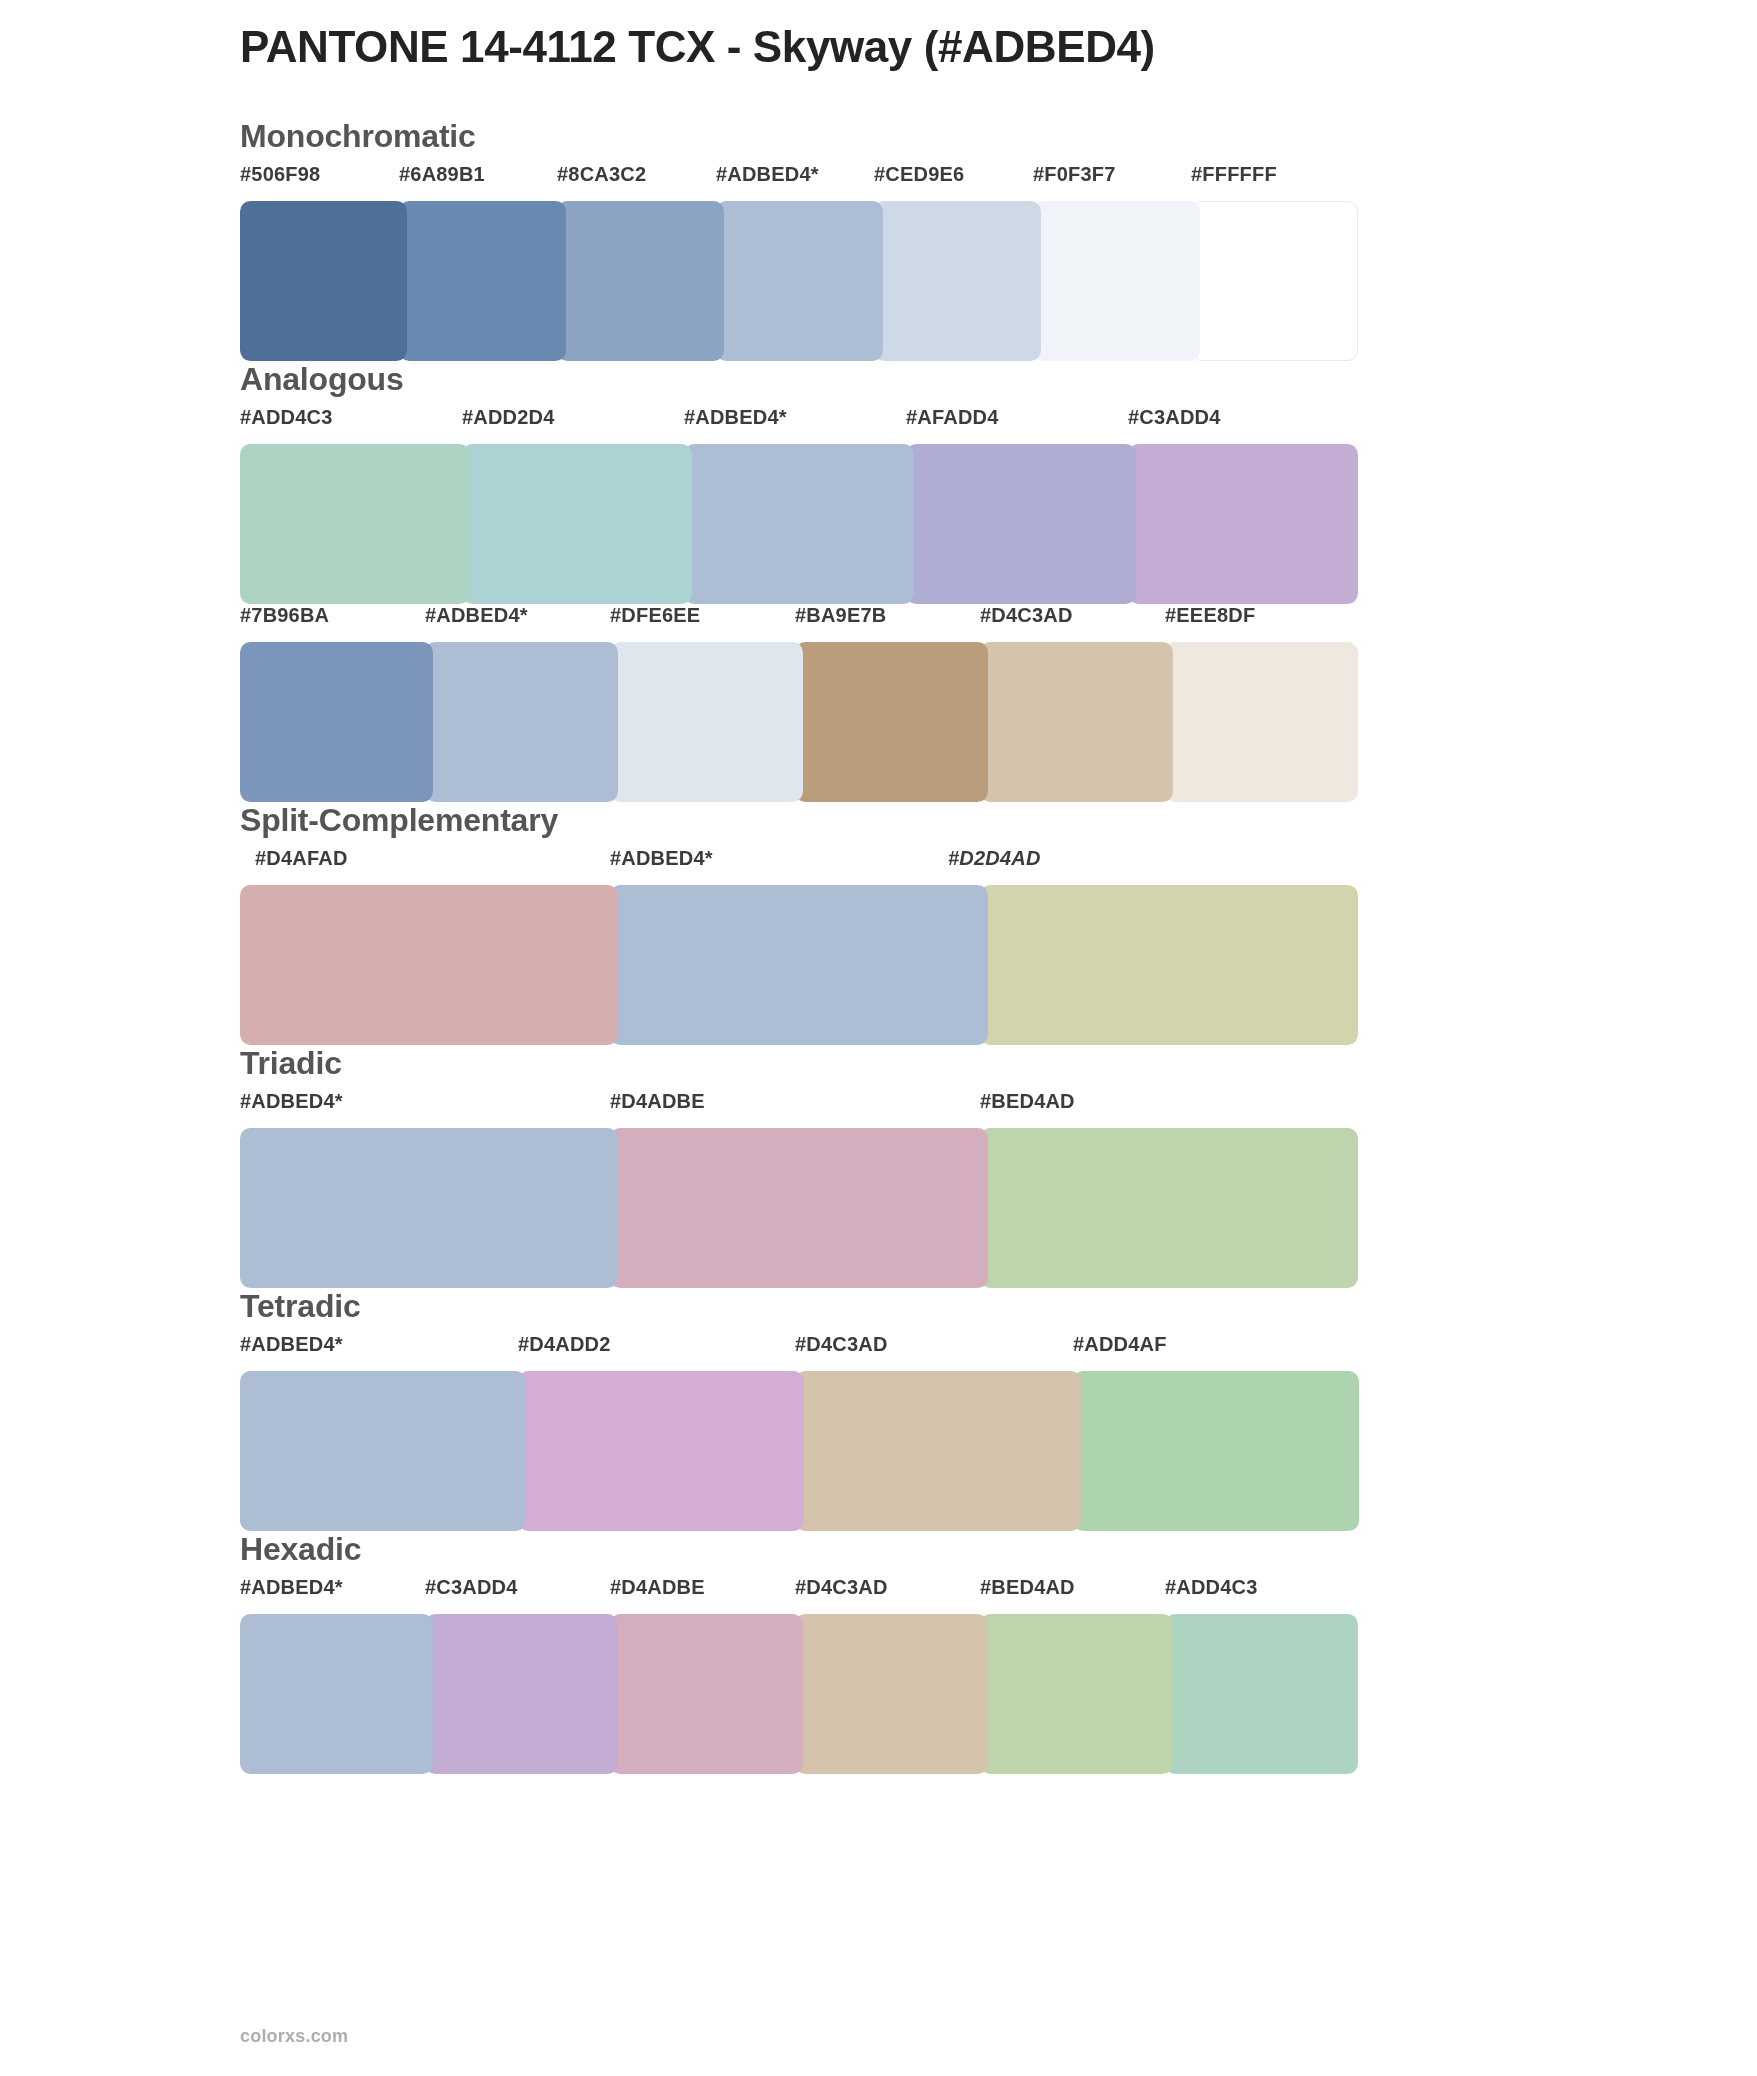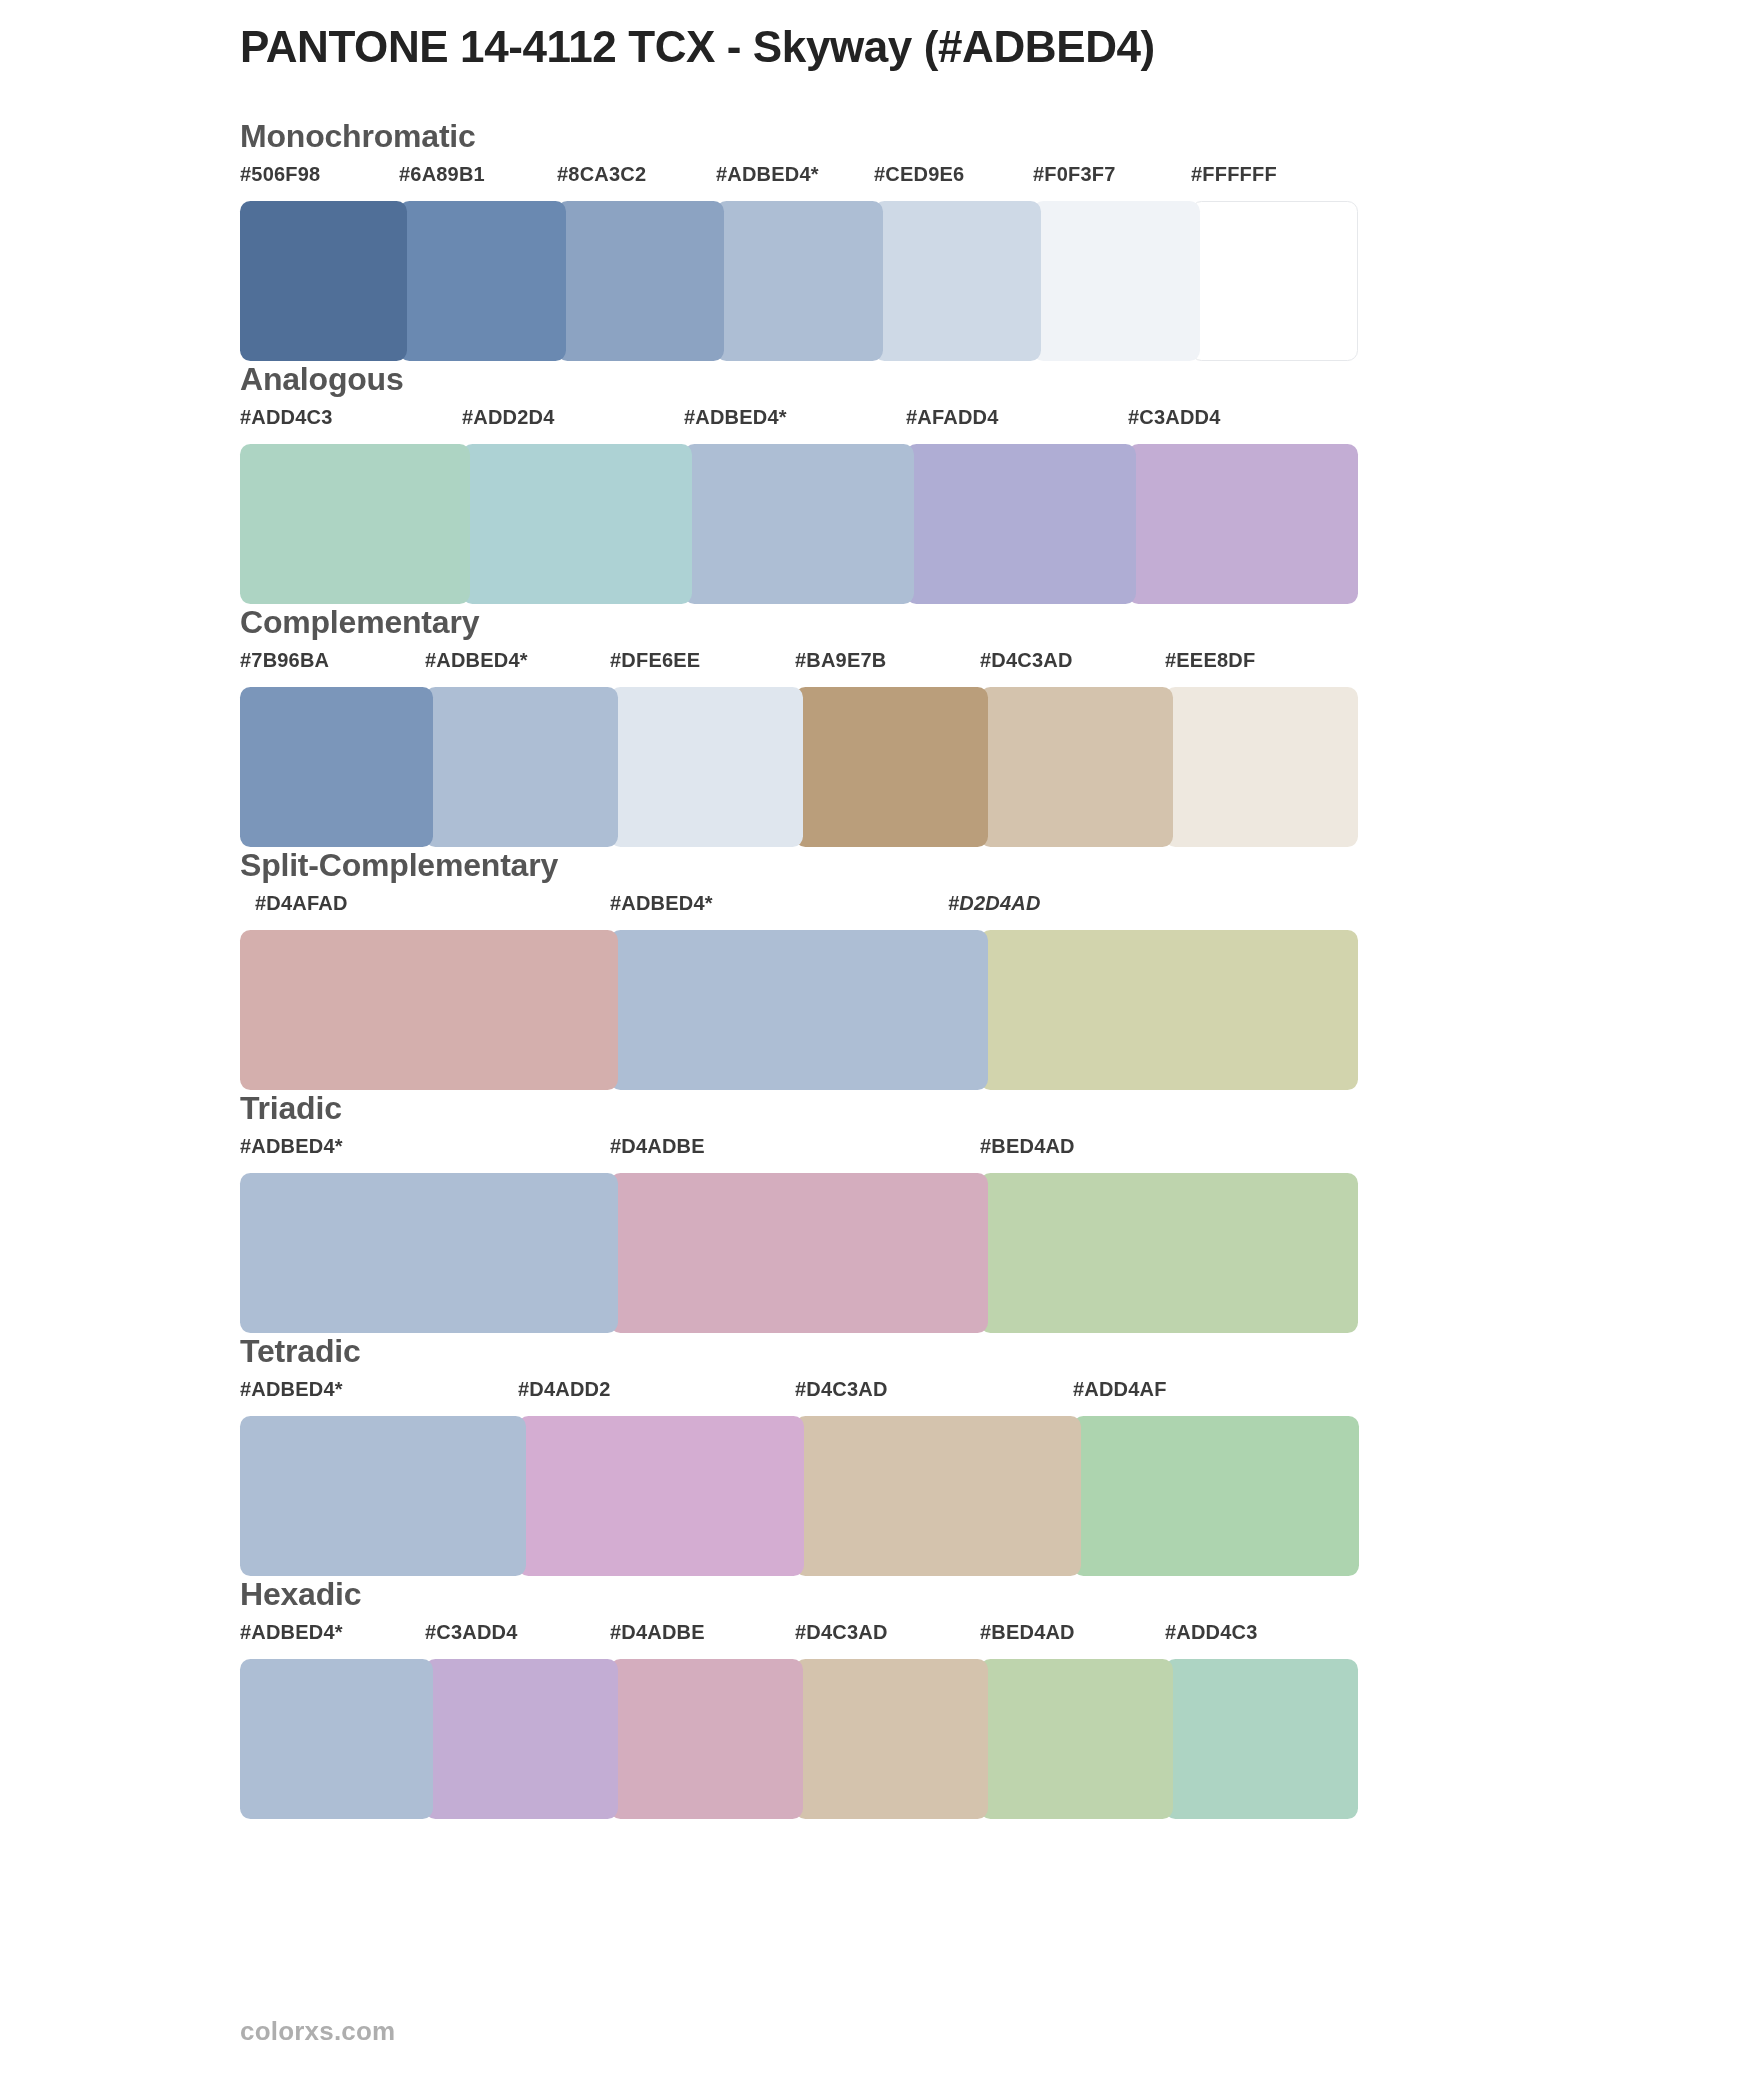--- a/index.html
+++ b/index.html
@@ -89,21 +89,21 @@
     white-space: nowrap;
     letter-spacing: 0.2px;
   }
 
   .footer {
     position: absolute;
     left: 240px;
     bottom: 30px;
   }
   .footer-text {
-    font-size: 26px;
+    font-size: 18px;
     color: #aeaeae;
     font-weight: bold;
     letter-spacing: 0.2px;
   }
 </style>
 </head>
 <body>
 
 <div class="page">
 
@@ -140,21 +140,20 @@
           <div class="swatch-label" style="left: 222px;">#ADD2D4</div>
           <div class="swatch" title="#ADBED4*" style="left: 444px; width: 230px; background: rgb(173, 190, 212); z-index: 3;"></div>
           <div class="swatch-label" style="left: 444px;">#ADBED4*</div>
           <div class="swatch" title="#AFADD4" style="left: 666px; width: 230px; background: rgb(175, 173, 212); z-index: 2;"></div>
           <div class="swatch-label" style="left: 666px;">#AFADD4</div>
           <div class="swatch" title="#C3ADD4" style="left: 888px; width: 230px; background: rgb(195, 173, 212); z-index: 1;"></div>
           <div class="swatch-label" style="left: 888px;">#C3ADD4</div>
         </div>
       </div>
       <div class="section">
-        <div class="section-heading">Complementary</div>
         <div class="swatch-rail">
           <div class="swatch" title="#7B96BA" style="left: 0px; width: 193px; background: rgb(123, 150, 186); z-index: 6;"></div>
           <div class="swatch-label" style="left: 0px;">#7B96BA</div>
           <div class="swatch" title="#ADBED4*" style="left: 185px; width: 193px; background: rgb(173, 190, 212); z-index: 5;"></div>
           <div class="swatch-label" style="left: 185px;">#ADBED4*</div>
           <div class="swatch" title="#DFE6EE" style="left: 370px; width: 193px; background: rgb(223, 230, 238); z-index: 4;"></div>
           <div class="swatch-label" style="left: 370px;">#DFE6EE</div>
           <div class="swatch" title="#BA9E7B" style="left: 555px; width: 193px; background: rgb(186, 158, 123); z-index: 3;"></div>
           <div class="swatch-label" style="left: 555px;">#BA9E7B</div>
           <div class="swatch" title="#D4C3AD" style="left: 740px; width: 193px; background: rgb(212, 195, 173); z-index: 2;"></div>

